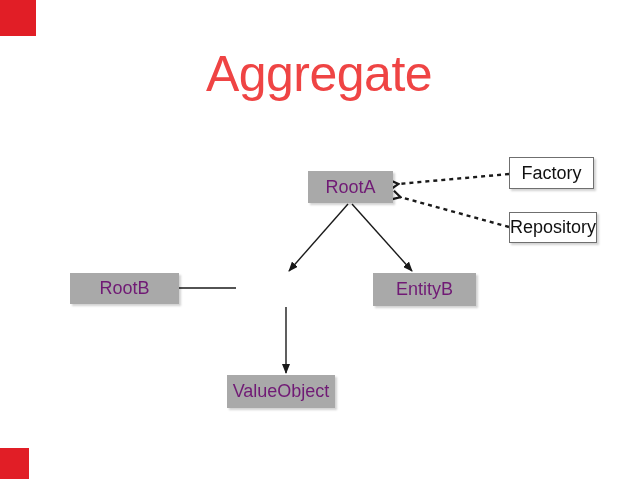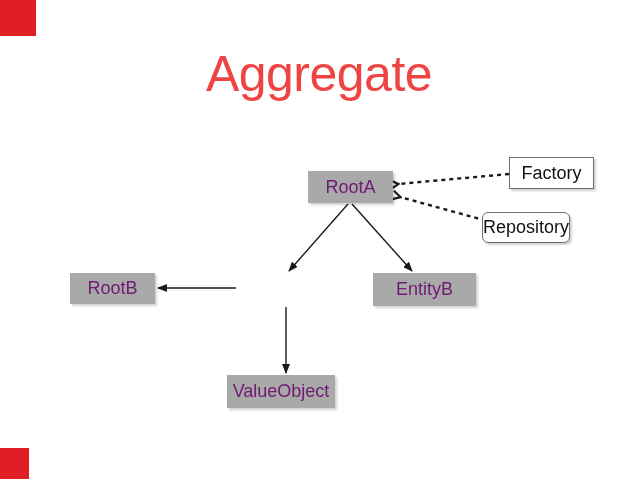--- a/index.html
+++ b/index.html
@@ -30,22 +30,22 @@
     align-items: center;
     justify-content: center;
     font-size: 18px;
     box-shadow: 2px 2px 2px rgba(0,0,0,0.18);
     box-sizing: border-box;
   }
   .node-gray { background: #a9a9a9; color: #701a75; }
   .node-outline { background: #ffffff; border: 1.5px solid #6f6f6f; color: #111111; }
   #node-roota       { left: 308px; top: 171px; width:  85px; height: 32px; }
   #node-factory     { left: 509px; top: 157px; width:  85px; height: 32px; }
-  #node-repository  { left: 482px; top: 212px; width:  88px; height: 31px; border-radius: 6px; }
-  #node-rootb       { left:  70px; top: 273px; width:  85px; height: 31px; }
+  #node-repository  { left: 509px; top: 212px; width:  88px; height: 31px; }
+  #node-rootb       { left:  70px; top: 273px; width:  109px; height: 31px; }
   #node-entitya     { left: 237px; top: 273px; width: 101px; height: 33px; }
   #node-entityb     { left: 367px; top: 273px; width: 103px; height: 33px; margin-left: 6px; }
   #node-valueobject { left: 227px; top: 375px; width: 108px; height: 33px; }
   #edges {
     position: absolute;
     left: 0; top: 0;
     width: 638px; height: 479px;
     pointer-events: none;
   }
   .edge-solid  { stroke-width: 1.4; }

